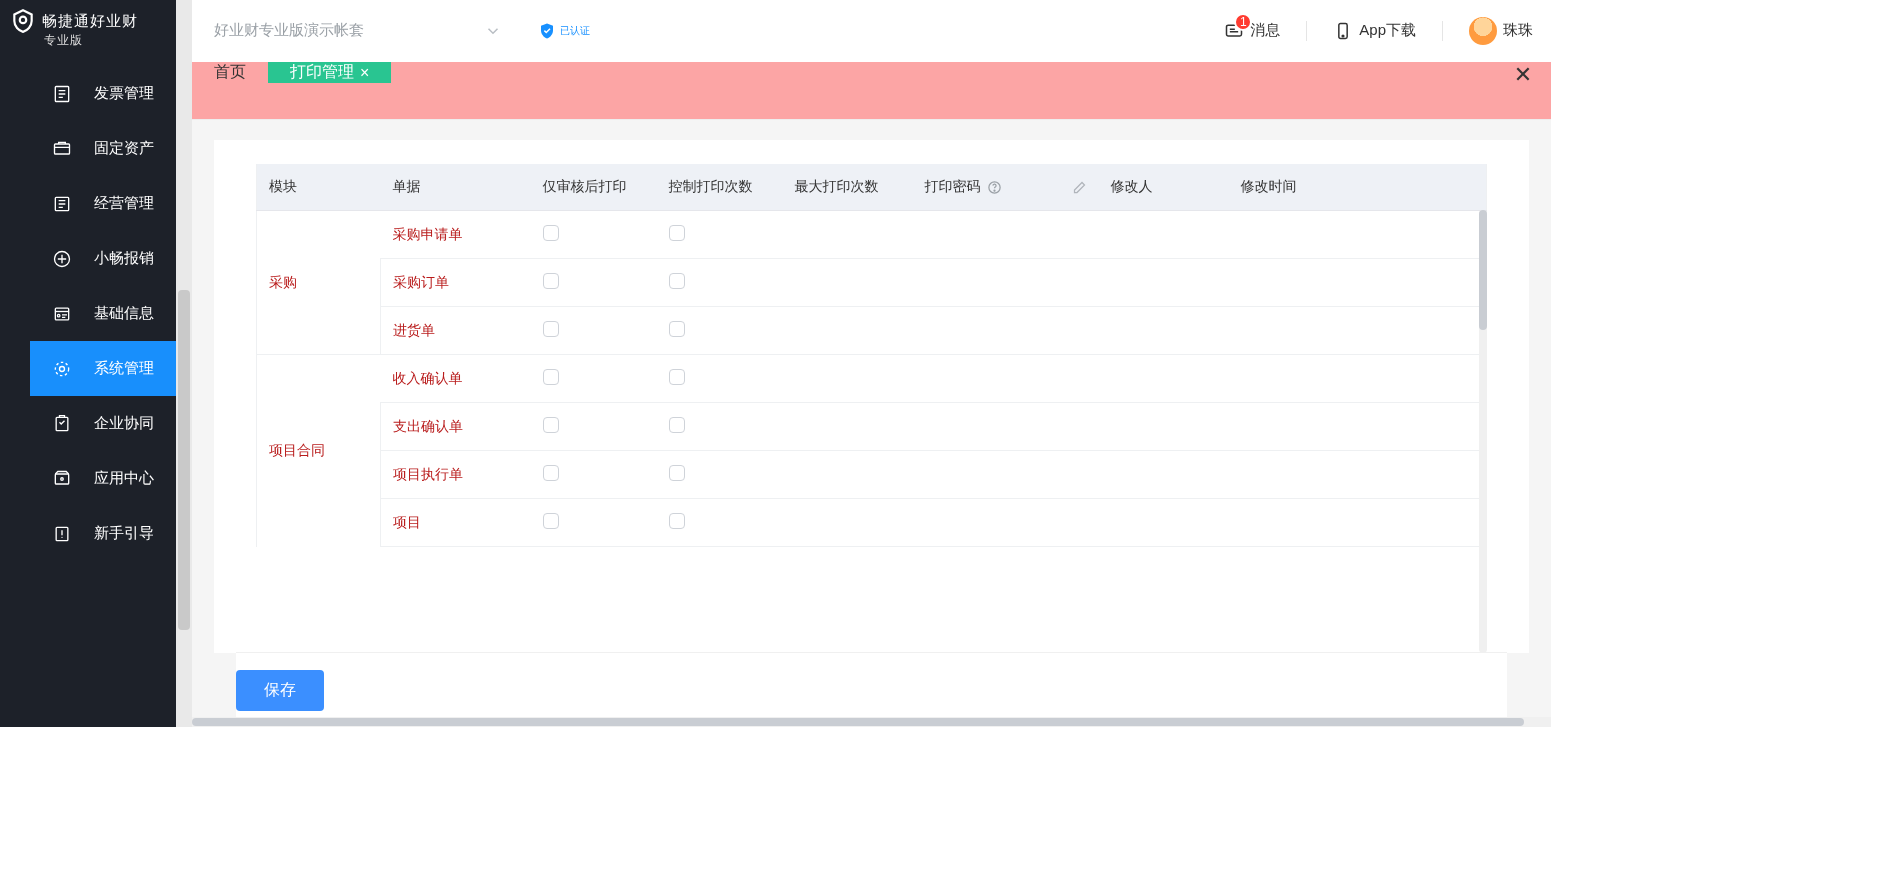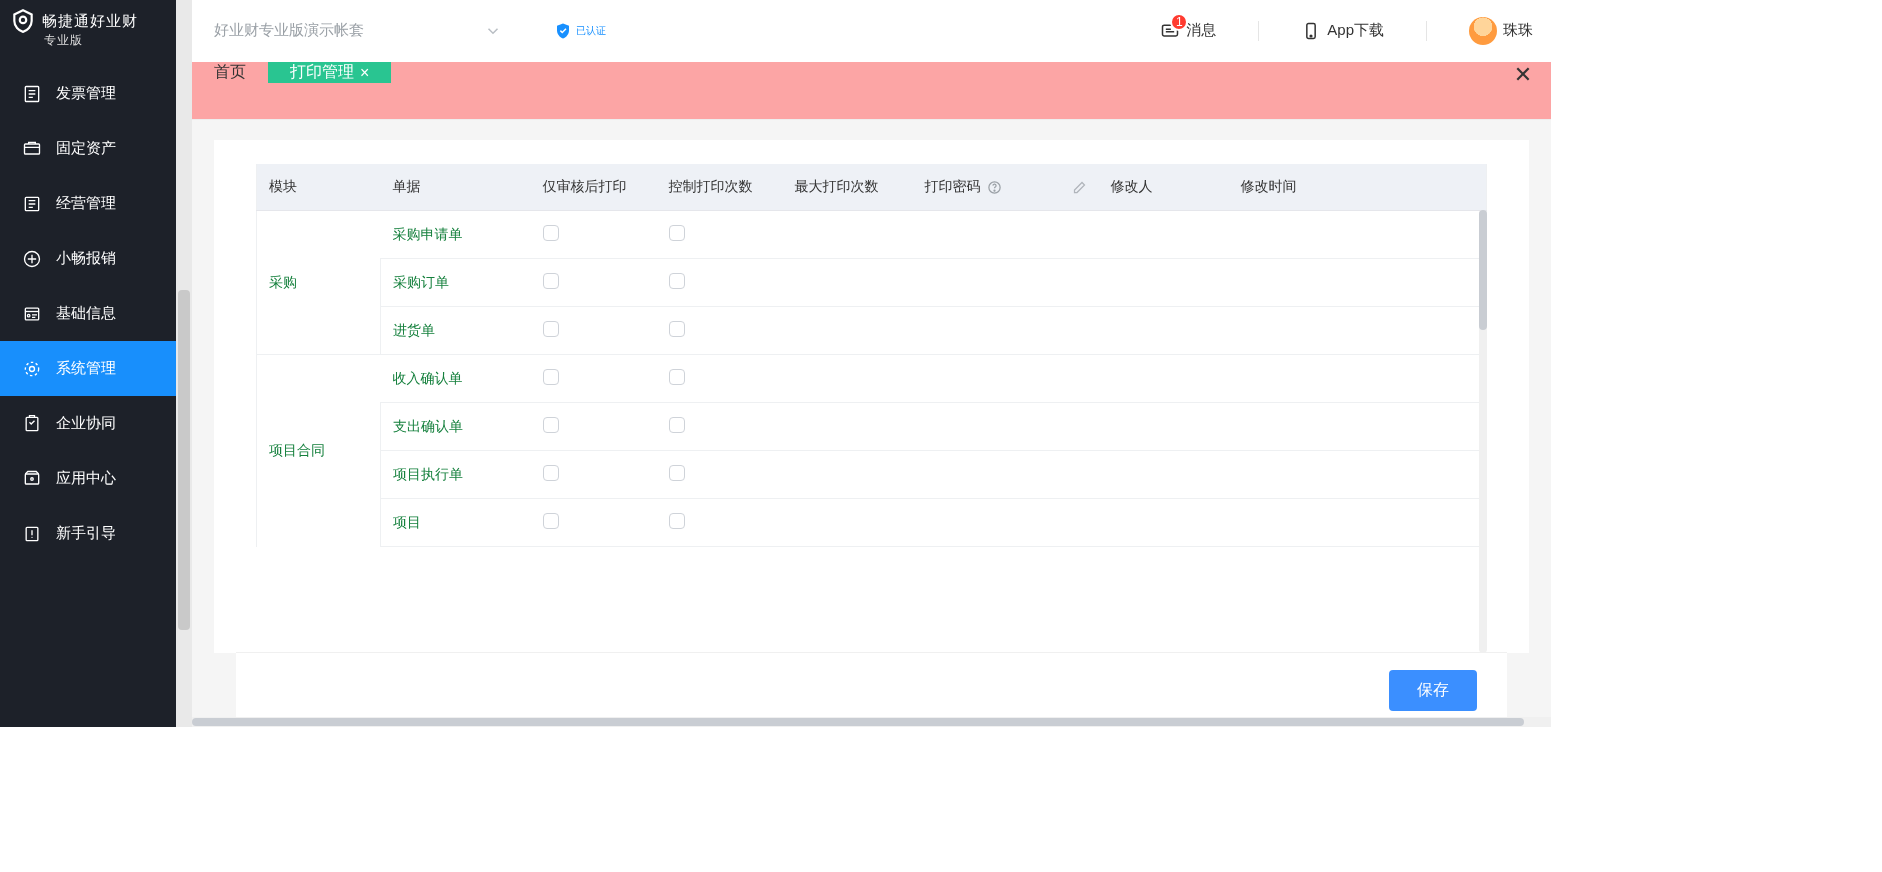--- a/index.html
+++ b/index.html
@@ -7,35 +7,35 @@
   .app { display: flex; height: 727px; width: 1551px; position: relative; }
 
   
   .sidebar { width: 176px; background: #1d2129; color: #e5e5e5; display: flex; flex-direction: column; flex-shrink: 0; }
   .brand { height: 62px; padding: 8px 10px 0 10px; }
   .brand-row { display: flex; align-items: center; gap: 6px; }
   .brand-logo { width: 26px; height: 26px; color: #fff; }
   .brand-title { font-size: 15px; color: #fff; font-weight: 500; letter-spacing: 1px; }
   .brand-sub { font-size: 12px; color: #ddd; margin-left: 34px; margin-top: -2px; letter-spacing: 1px; }
   .nav { flex: 1; overflow-y: auto; padding-top: 4px; }
-  .nav-item { height: 55px; display: flex; align-items: center; gap: 14px; padding-left: 22px; font-size: 15px; cursor: pointer; color: #fff; }
+  .nav-item { height: 55px; display: flex; align-items: center; gap: 22px; padding-left: 22px; font-size: 15px; cursor: pointer; color: #fff; margin-left: 30px; }
   .nav-item.active { background: #188ffc; }
   .nav-item .nav-icon { width: 20px; height: 20px; display: inline-flex; align-items: center; justify-content: center; color: #fff; }
   .nav-item .nav-icon svg { width: 20px; height: 20px; }
   .sidebar-footer { height: 44px; display: flex; align-items: center; justify-content: center; gap: 4px; font-size: 14px; cursor: pointer; color:#fff; }
   .sidebar-footer svg { width: 16px; height: 16px; }
 
   
   .sidebar-scroll { width: 16px; background: #e9e9e9; flex-shrink: 0; position: relative; }
   .sidebar-scroll-thumb { position: absolute; left: 2px; right: 2px; top: 290px; height: 340px; background: #c9c9c9; border-radius: 4px; }
 
   
   .main { flex: 1; display: flex; flex-direction: column; min-width: 0; position: relative; }
 
-  .header { height: 62px; display: flex; align-items: center; padding: 0 18px 0 22px; gap: 28px; border-bottom: 1px solid transparent; }
+  .header { height: 62px; display: flex; align-items: center; padding: 0 18px 0 22px; gap: 12px; border-bottom: 1px solid transparent; }
   .account-select { display: flex; align-items: center; gap: 120px; color: #9aa0a6; font-size: 15px; cursor: pointer; }
   .account-select .chev { color: #b9bec4; }
   .verified { display: flex; align-items: center; gap: 4px; color: #1890ff; font-size: 10px; margin-left: 24px; }
   .verified svg { width: 18px; height: 18px; }
   .spacer { flex: 1; }
   .hdr-action { display: flex; align-items: center; gap: 6px; color: #333; font-size: 15px; cursor: pointer; position: relative; }
   .hdr-action svg { width: 20px; height: 20px; }
   .hdr-divider { width: 1px; height: 20px; background: #e5e5e5; margin: 0 14px; }
   .badge { position: absolute; top: -8px; left: 10px; background: #ff3b30; color: #fff; min-width: 18px; height: 18px; border-radius: 9px; font-size: 12px; display: flex; align-items: center; justify-content: center; border: 2px solid #fff; }
   .avatar { width: 28px; height: 28px; border-radius: 50%; background: radial-gradient(circle at 50% 35%, #ffd59a 0 40%, #ff9b3f 41% 100%); display:inline-block; }
@@ -48,41 +48,41 @@
   .tab-close { font-size: 16px; }
   .tabs-right { margin-left: auto; display:flex; align-items:center; padding-right: 6px; }
   .tabs-right .x { width: 44px; display:flex; align-items:center; justify-content:center; color:#333; cursor:pointer; font-size:22px; }
 
   
   .content { flex: 1; background: #f5f5f5; padding: 20px 22px 0 22px; overflow: hidden; display:flex; flex-direction:column; }
   .panel { background: #fff; padding: 24px 42px 0 42px; flex:1; overflow:hidden; }
   .table-wrap { position: relative; height: 100%; }
   table { border-collapse: collapse; width: 100%; table-layout: fixed; }
   thead th { background: #eef1f6; text-align: left; font-weight: 500; color: #333; padding: 14px 12px; font-size: 14px; border-bottom: 1px solid #e5e6eb;}
-  tbody td { padding: 14px 12px; border: 1px solid #eef0f2; border-left: none; border-right: none; color: #15803d; font-size: 14px; background:#fff;}
+  tbody td { padding: 14px 12px; border: 1px solid #eef0f2; border-left: none; border-right: none; color: #b91c1c; font-size: 14px; background:#fff;}
   tbody tr td:first-child, thead tr th:first-child { border-left: 1px solid #eef0f2; }
   tbody tr td:last-child, thead tr th:last-child { border-right: 1px solid #eef0f2; }
   .col-module { width: 124px; }
   .col-bill { width: 150px; }
   .col-chk1 { width: 126px; }
   .col-chk2 { width: 126px; }
   .col-max { width: 130px; }
   .col-pass { width: 186px; }
   .col-user { width: 130px; }
   .col-time { }
   .th-pass { display:flex; align-items:center; gap:6px; }
   .th-edit { color:#b0b5bb; }
   .chk { width: 16px; height:16px; border:1px solid #cfd3d9; border-radius:4px; display:inline-block; background:#fff; }
   tbody td.module-cell { border-bottom: none; }
 
   .vscroll { position:absolute; right:0; top:46px; bottom:0; width:8px; background:#f0f0f0; border-radius:4px;}
   .vscroll-thumb { position:absolute; left:0; right:0; top:0; height:120px; background:#c9cdd3; border-radius:4px; }
 
   
-  .footer { position:relative; height: 74px; background:#fff; box-shadow: 0 -1px 0 #f0f0f0; display:flex; align-items:center; justify-content:flex-end; padding-right: 30px; margin: 0 22px 0 22px;}
+  .footer { position:relative; height: 74px; background:#fff; box-shadow: 0 -1px 0 #f0f0f0; display:flex; align-items:center; padding-right: 30px; margin: 0 22px 0 22px;}
   .btn-save { background:#3b8fff; color:#fff; padding: 10px 28px; border-radius:4px; font-size:16px; cursor:pointer; border:none; }
   .hscroll { position:absolute; left:0; right:0; bottom:0; height:10px; background:#f0f0f0; }
   .hscroll-thumb { position:absolute; top:1px; bottom:1px; left:0; width:98%; background:#c9cdd3; border-radius:4px; }
 </style>
 </head>
 <body>
 
 <div class="app">
 
   <aside class="sidebar">

